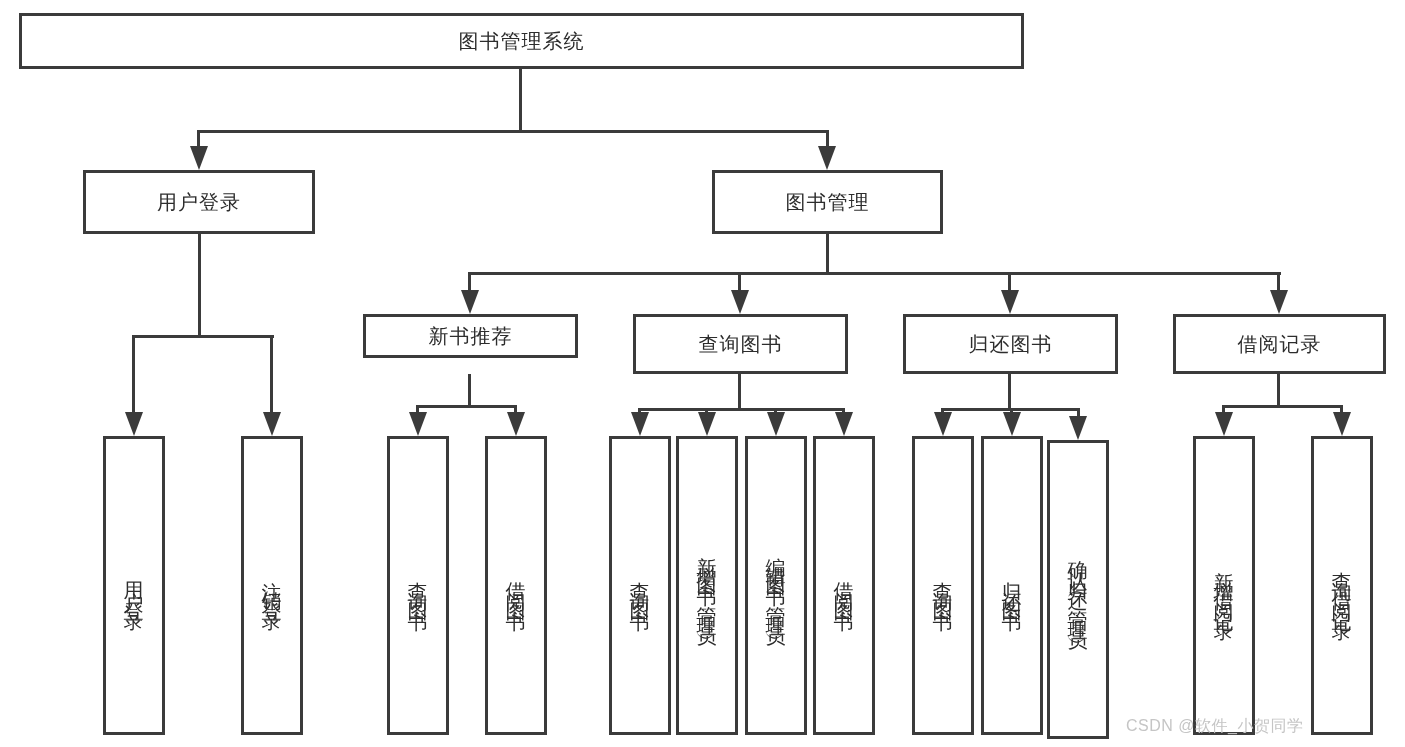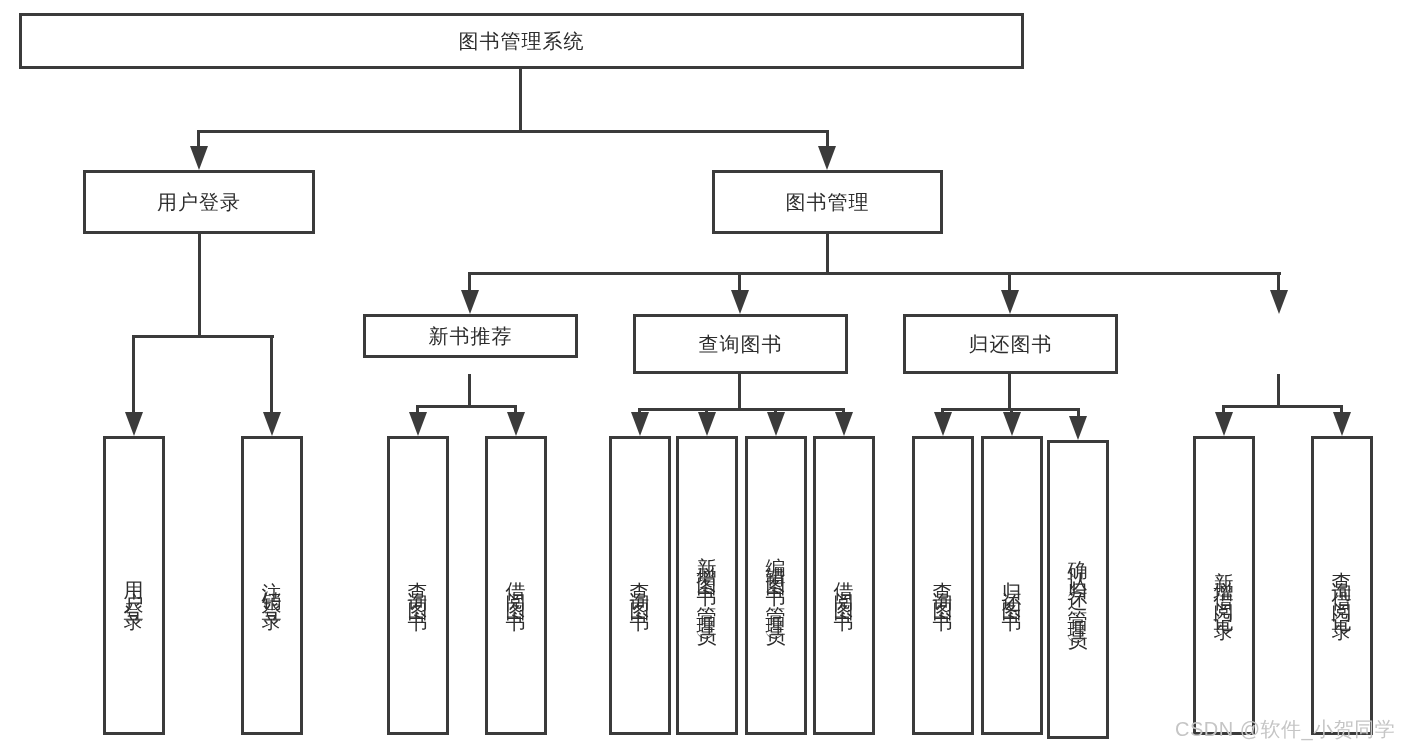--- a/index.html
+++ b/index.html
@@ -46,22 +46,22 @@
   .vline{position:absolute;width:3px;background:var(--line);}
   .arrow{
     position:absolute;width:0;height:0;
     border-left:9px solid transparent;
     border-right:9px solid transparent;
     border-top:24px solid var(--line);
   }
   
   .watermark{
     position:absolute;
-    left:1175px;top:716px;
-    font-size:20px;
+    left:1126px;top:716px;
+    font-size:16px;
     color:var(--wm);
     letter-spacing:0.5px;
     z-index:10;
     white-space:nowrap;
   }
 </style>
 </head>
 <body>
 
 <div class="canvas">
@@ -103,20 +103,23 @@
   <div class="arrow" style="left:1270px;top:290px;"></div>
 
   <div class="box" style="left:363px;top:314px;width:215px;height:44px;">
     <span>新书推荐</span>
   </div>
   <div class="box" style="left:633px;top:314px;width:215px;height:60px;">
     <span>查询图书</span>
   </div>
   <div class="box" style="left:903px;top:314px;width:215px;height:60px;">
     <span>归还图书</span>
+  </div>
+  <div class="box" style="left:1173px;top:314px;width:213px;height:60px;">
+    <span>借阅记录</span>
   </div>
 
   <div class="vline" style="left:468px;top:374px;height:33px;"></div>
   <div class="hline" style="left:417px;top:405px;width:100px;"></div>
   <div class="vline" style="left:416px;top:405px;height:10px;"></div>
   <div class="arrow" style="left:409px;top:412px;"></div>
   <div class="vline" style="left:514px;top:405px;height:10px;"></div>
   <div class="arrow" style="left:507px;top:412px;"></div>
 
   <div class="vline" style="left:738px;top:374px;height:36px;"></div>

